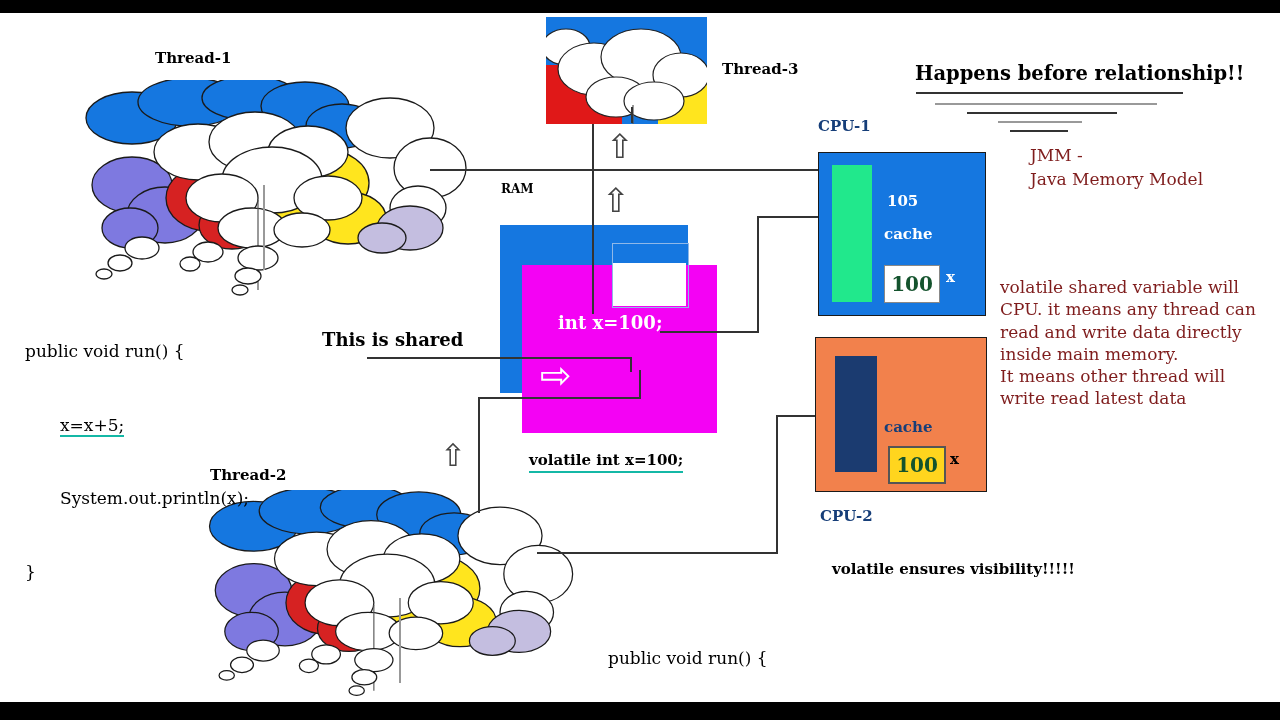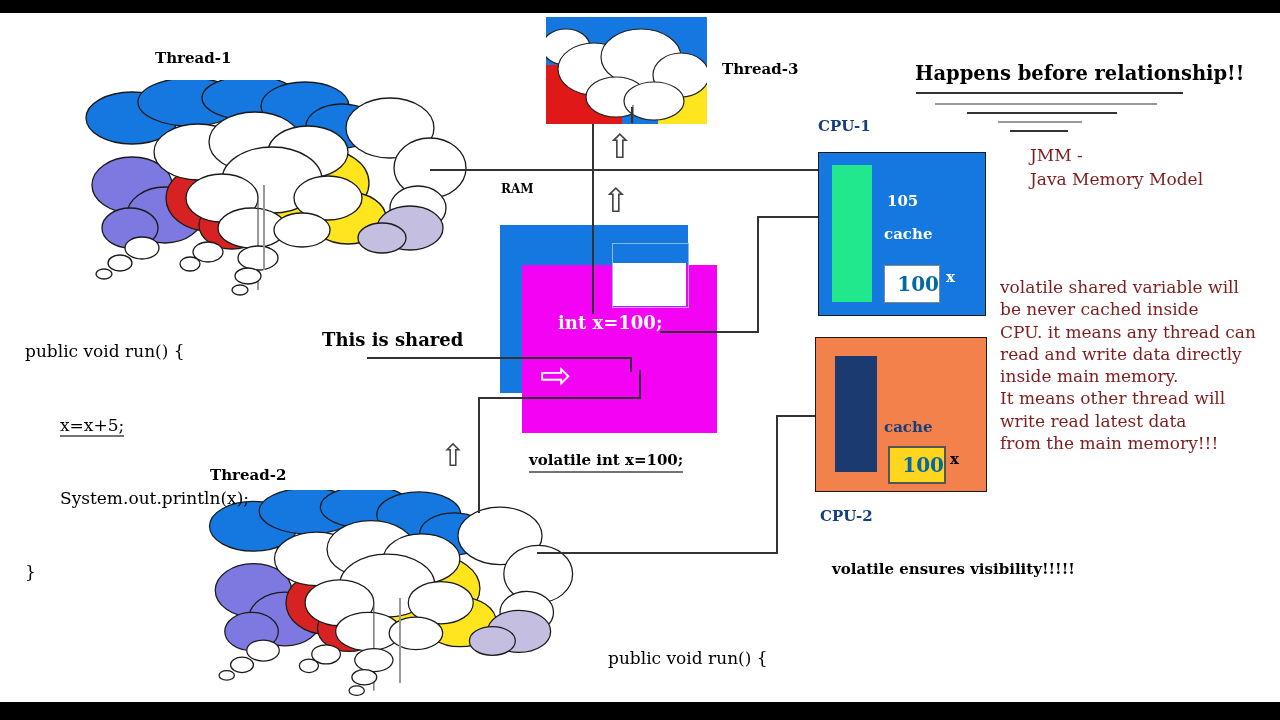--- a/index.html
+++ b/index.html
@@ -10,23 +10,23 @@
   .abs { position:absolute; }
   .bar { position:absolute; left:0; width:1280px; background:#000; }
   .line { position:absolute; background:#333; }
   .gline { position:absolute; background:#999; }
   .lbl { position:absolute; font-weight:bold; color:#000; font-size:15px; white-space:nowrap; }
   .navy { color:#163E79; }
   .white { color:#fff; }
   .arrow { position:absolute; font-family:"DejaVu Sans","Liberation Sans",sans-serif; color:#444; line-height:1; }
   .codeblock { position:absolute; font-weight:normal; font-size:17px; color:#000; line-height:24.5px; white-space:pre; }
   .codeblock .ind { padding-left:35px; }
-  .u2 { border-bottom:2px solid #737373; }
+  .u2 { border-bottom:2px solid #14b8a6; }
   .para { position:absolute; font-size:17px; color:#7f1d1d; line-height:22.3px; white-space:nowrap; }
-  .valuebox { position:absolute; text-align:right; font-weight:bold; font-size:20px; color:#0369a1; }
+  .valuebox { position:absolute; text-align:center; font-weight:bold; font-size:20px; color:#14532d; }
 </style>
 </head>
 <body>
 
 <div class="stage">
 
   <svg width="0" height="0" style="position:absolute" aria-hidden="true">
     <defs>
       <symbol id="cloud" viewBox="0 0 395 225">
         <g stroke="#1a1a1a" stroke-width="1.3">
@@ -150,27 +150,25 @@
   <div class="gline" style="left:998px;top:121px;width:84px;height:2px"></div>
   <div class="line" style="left:1010px;top:130px;width:58px;height:2px"></div>
 
   <div class="para" style="left:1030px;top:143px;line-height:24px">
     <div>JMM -</div>
     <div>Java Memory Model</div>
   </div>
 
   <div class="para" style="left:1000px;top:276px">
     <div>volatile shared variable will</div>
-    <div>be never cached inside</div>
     <div>CPU. it means any thread can</div>
     <div>read and write data directly</div>
     <div>inside main memory.</div>
     <div> It means other thread will</div>
     <div>write read latest data</div>
-    <div>from the main memory!!!</div>
   </div>
 
   <div class="lbl" style="left:832px;top:560px">volatile ensures visibility!!!!!</div>
 
   <div class="codeblock" style="left:25px;top:290px">
     <div>public void run() {</div>
     <div class="ind"><span class="u2">x=x+5;</span></div>
     <div class="ind">System.out.println(x);</div>
     <div>}</div>
   </div>

